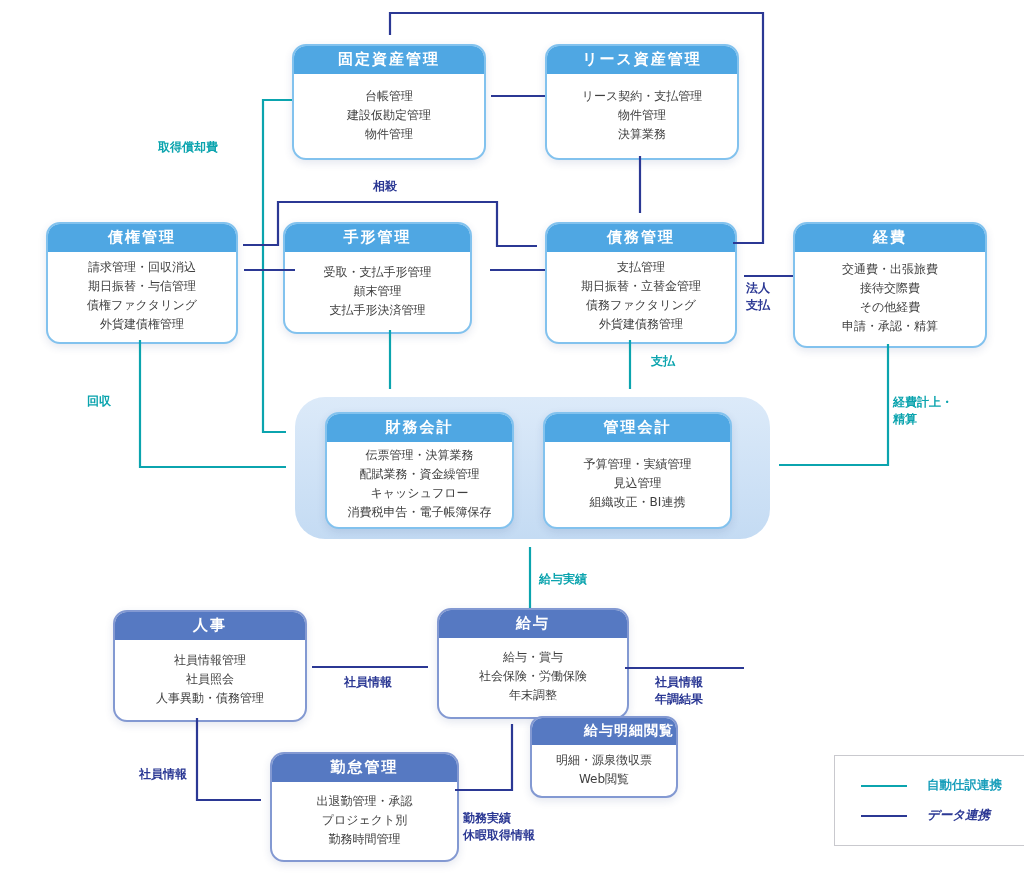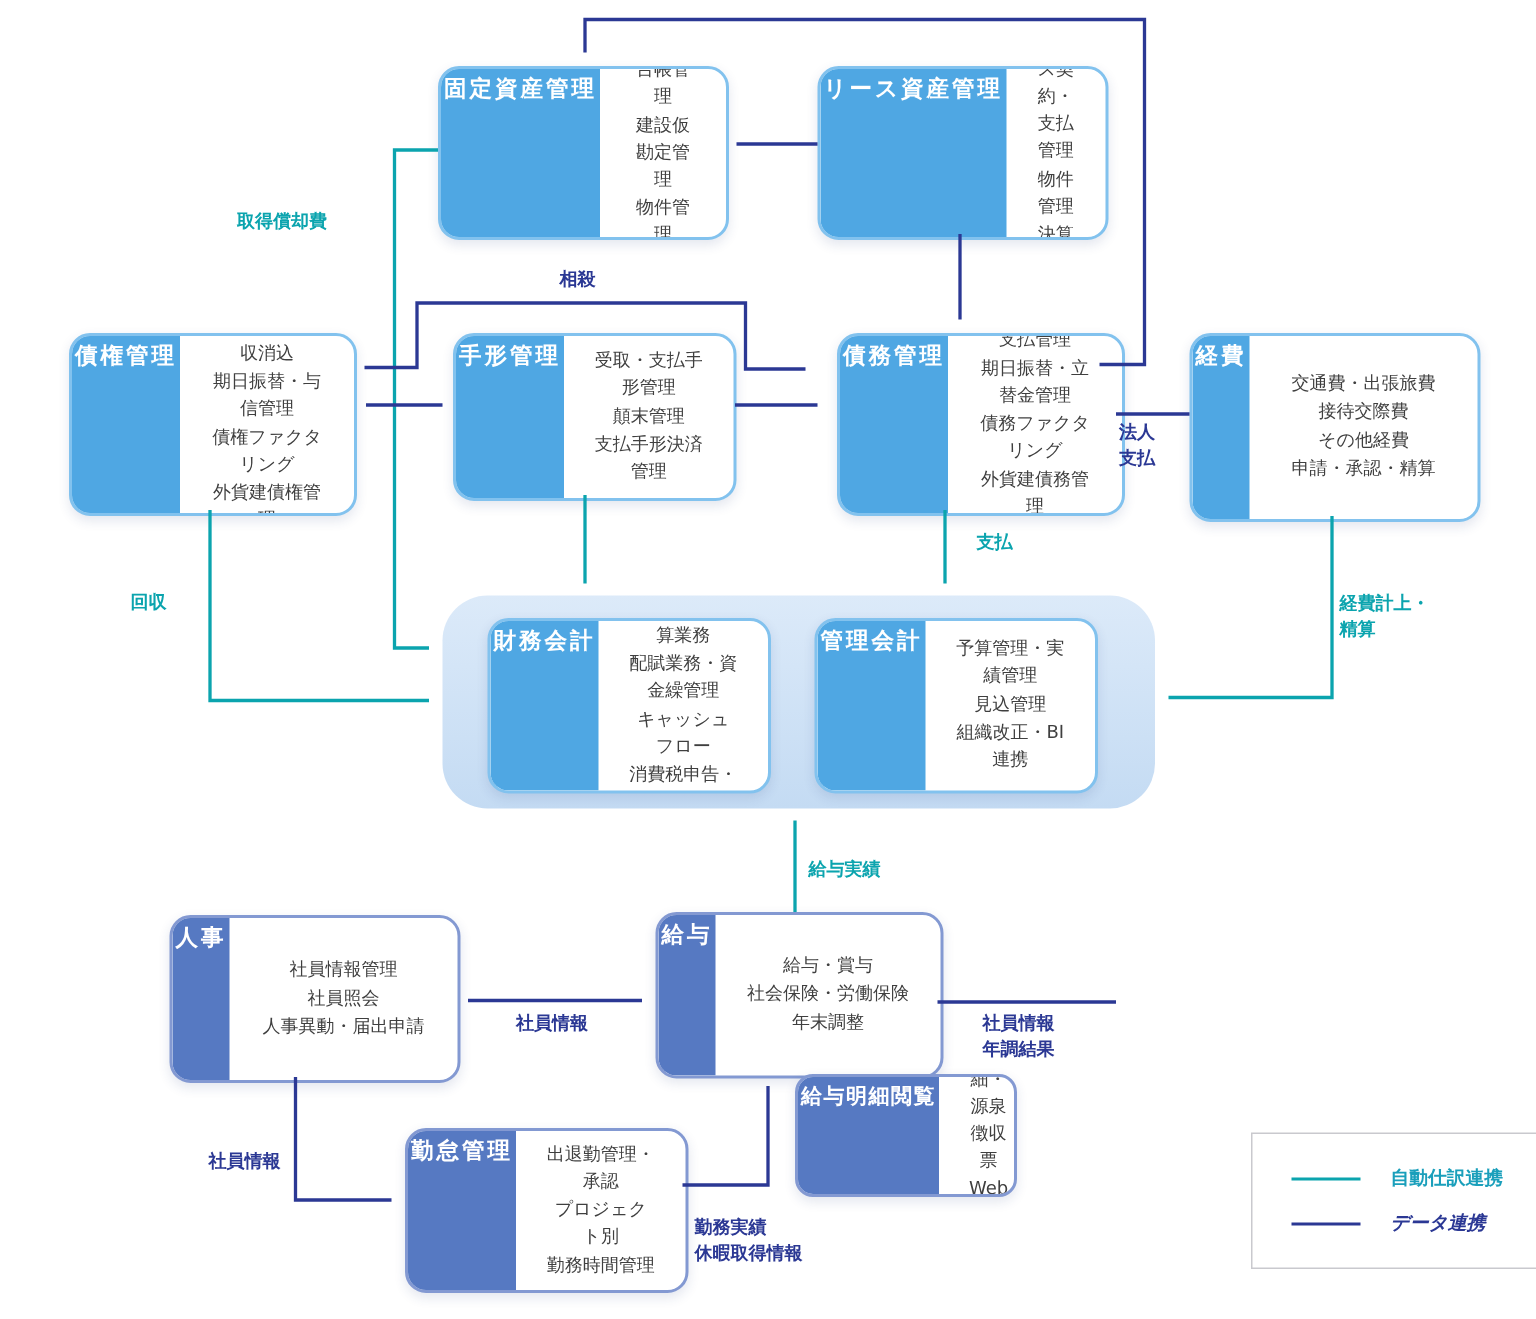--- a/index.html
+++ b/index.html
@@ -2,21 +2,21 @@
 <html><head>
 <meta charset="utf-8">
 <style>
   html,body{margin:0;padding:0;background:#fff;}
   body{font-family:"DejaVu Sans","Liberation Sans",sans-serif;}
   .stage{position:relative;width:1024px;height:879px;background:#fff;overflow:hidden;}
 
   .container-bg{position:absolute;left:295px;top:397px;width:475px;height:142px;
     background:linear-gradient(180deg,#DCEAF9 0%,#C4DBF3 100%);border-radius:30px;z-index:1;}
 
-  .module{position:absolute;display:flex;flex-direction:row;background:#fff;
+  .module{position:absolute;display:flex;flex-direction:column;background:#fff;
     border-radius:14px;overflow:hidden;z-index:2;box-shadow:0 3px 8px rgba(30,60,120,.12);}
   .module.sky{border:2px solid #82C2EE;}
   .module.indigo{border:2px solid #8399D2;}
   .hd{color:#fff;font-weight:bold;font-size:15px;text-align:center;
     padding:4px 2px 5px;letter-spacing:2px;white-space:nowrap;}
   .sky .hd{background:#4FA7E3;}
   .indigo .hd{background:#5679C2;}
   .bd{flex:1;display:flex;flex-direction:column;justify-content:center;gap:1px;
     text-align:center;font-size:12px;color:#3F3F3F;padding:4px 20px 7px;line-height:1.5;}
   .module.small .hd{font-size:14px;letter-spacing:1px;text-align:right;}
@@ -96,30 +96,30 @@
   <div class="module sky" style="left:46px;top:222px;width:188px;height:118px">
     <div class="hd">債権管理</div>
     <div class="bd">
       <div>請求管理・回収消込</div>
       <div>期日振替・与信管理</div>
       <div>債権ファクタリング</div>
       <div>外貨建債権管理</div>
     </div>
   </div>
 
-  <div class="module sky" style="left:302px;top:222px;width:185px;height:108px">
+  <div class="module sky" style="left:283px;top:222px;width:185px;height:108px">
     <div class="hd">手形管理</div>
     <div class="bd">
       <div>受取・支払手形管理</div>
       <div>顛末管理</div>
       <div>支払手形決済管理</div>
     </div>
   </div>
 
-  <div class="module sky" style="left:558px;top:222px;width:188px;height:118px">
+  <div class="module sky" style="left:545px;top:222px;width:188px;height:118px">
     <div class="hd">債務管理</div>
     <div class="bd">
       <div>支払管理</div>
       <div>期日振替・立替金管理</div>
       <div>債務ファクタリング</div>
       <div>外貨建債務管理</div>
     </div>
   </div>
 
   <div class="module sky" style="left:793px;top:222px;width:190px;height:122px">
@@ -149,21 +149,21 @@
       <div>見込管理</div>
       <div>組織改正・BI連携</div>
     </div>
   </div>
 
   <div class="module indigo" style="left:113px;top:610px;width:190px;height:108px">
     <div class="hd">人事</div>
     <div class="bd">
       <div>社員情報管理</div>
       <div>社員照会</div>
-      <div>人事異動・届出申請</div>
+      <div>人事異動・債務管理</div>
     </div>
   </div>
 
   <div class="module indigo" style="left:437px;top:608px;width:188px;height:107px">
     <div class="hd">給与</div>
     <div class="bd">
       <div>給与・賞与</div>
       <div>社会保険・労働保険</div>
       <div>年末調整</div>
     </div>

